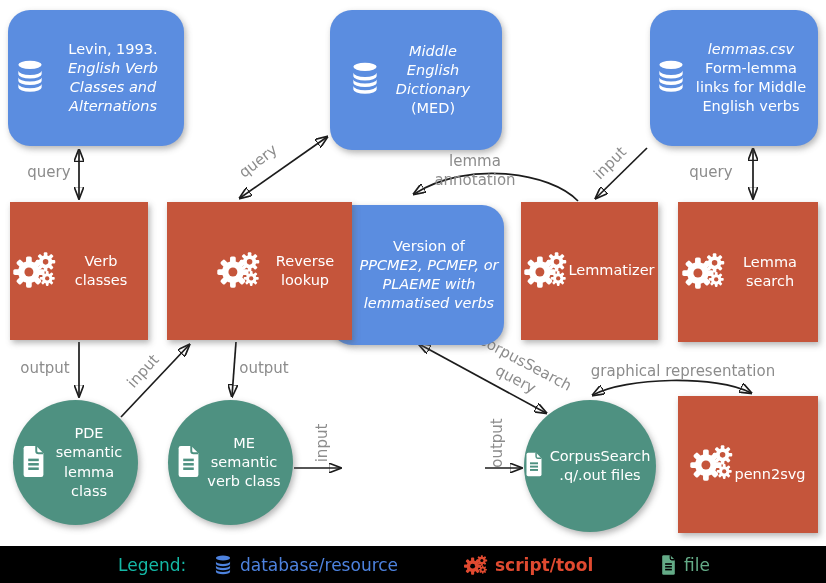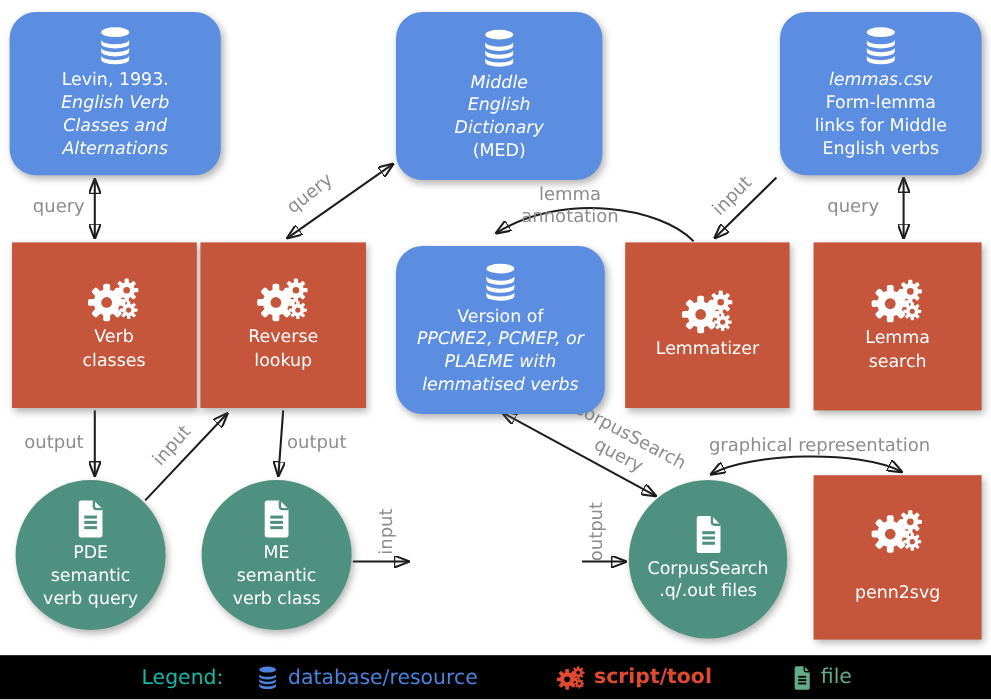--- a/index.html
+++ b/index.html
@@ -1,20 +1,20 @@
 <!DOCTYPE html>
 <html><head>
 <meta charset="utf-8">
 <style>
   html,body { margin:0; padding:0; background:#fff; }
   .stage { position:relative; width:826px; height:583px; background:#ffffff;
            font-family:"DejaVu Sans", "Liberation Sans", sans-serif; overflow:hidden; }
 
   
-  .node { position:absolute; display:flex; flex-direction:column; align-items:center;
+  .node { position:absolute; display:flex; flex-direction:row; align-items:center;
           justify-content:center; color:#fff; text-align:center; z-index:10;
           box-shadow:2px 3px 6px rgba(90,90,90,.45); }
   .db   { background:#5b8de0; border-radius:22px; }
   .tool { background:#c5553b; }
   .file { background:#4e9181; border-radius:50%; }
   .node .txt { font-size:14.5px; line-height:1.32; }
   .em { font-style:italic; }
   .node .icon { color:#ffffff; fill:currentColor; margin-bottom:3px; }
 
   
@@ -148,28 +148,28 @@
   <div class="node db" style="left:330px; top:205px; width:174px; height:140px;">
     <svg class="icon" viewBox="0 0 32 34" width="34" height="33">
         <use href="#db"></use>
       </svg>
     <div class="txt" style="max-width:150px;">
       <span>Version of</span><br>
       <span class="em">PPCME2, PCMEP, or PLAEME with lemmatised verbs</span>
     </div>
   </div>
 
-  <div class="node tool" style="left:10px; top:202px; width:138px; height:138px;padding-left:16px;">
+  <div class="node tool" style="left:10px; top:202px; width:138px; height:138px;">
     <svg class="icon" viewBox="-16 -14 32 28" width="44" height="38" style="--hole:#c5553b">
         <use href="#cogs"></use>
       </svg>
     <div class="txt" style="max-width:88px;">Verb classes</div>
   </div>
 
-  <div class="node tool" style="left:167px; top:202px; width:138px; height:138px;">
+  <div class="node tool" style="left:167px; top:202px; width:138px; height:138px;padding-left:47px;">
     <svg class="icon" viewBox="-16 -14 32 28" width="44" height="38" style="--hole:#c5553b">
         <use href="#cogs"></use>
       </svg>
     <div class="txt" style="max-width:88px;">Reverse lookup</div>
   </div>
 
   <div class="node tool" style="left:521px; top:202px; width:137px; height:138px;">
     <svg class="icon" viewBox="-16 -14 32 28" width="44" height="38" style="--hole:#c5553b">
         <use href="#cogs"></use>
       </svg>
@@ -188,21 +188,21 @@
     <svg class="icon" viewBox="-16 -14 32 28" width="44" height="38" style="--hole:#c5553b">
         <use href="#cogs"></use>
       </svg>
     <div class="txt" style="max-width:100px;margin-top:20px;">penn2svg</div>
   </div>
 
   <div class="node file" style="left:13px; top:400px; width:125px; height:125px;">
     <svg class="icon" viewBox="0 0 24 30" width="27" height="33" style="--hole:#4e9181">
         <use href="#filedoc"></use>
       </svg>
-    <div class="txt" style="max-width:84px;">PDE semantic verb query</div>
+    <div class="txt" style="max-width:84px;">PDE semantic lemma class</div>
   </div>
 
   <div class="node file" style="left:168px; top:400px; width:125px; height:125px;">
     <svg class="icon" viewBox="0 0 24 30" width="27" height="33" style="--hole:#4e9181">
         <use href="#filedoc"></use>
       </svg>
     <div class="txt" style="max-width:84px;">ME semantic verb class</div>
   </div>
 
   <div class="node file" style="left:524px; top:400px; width:132px; height:132px;">

